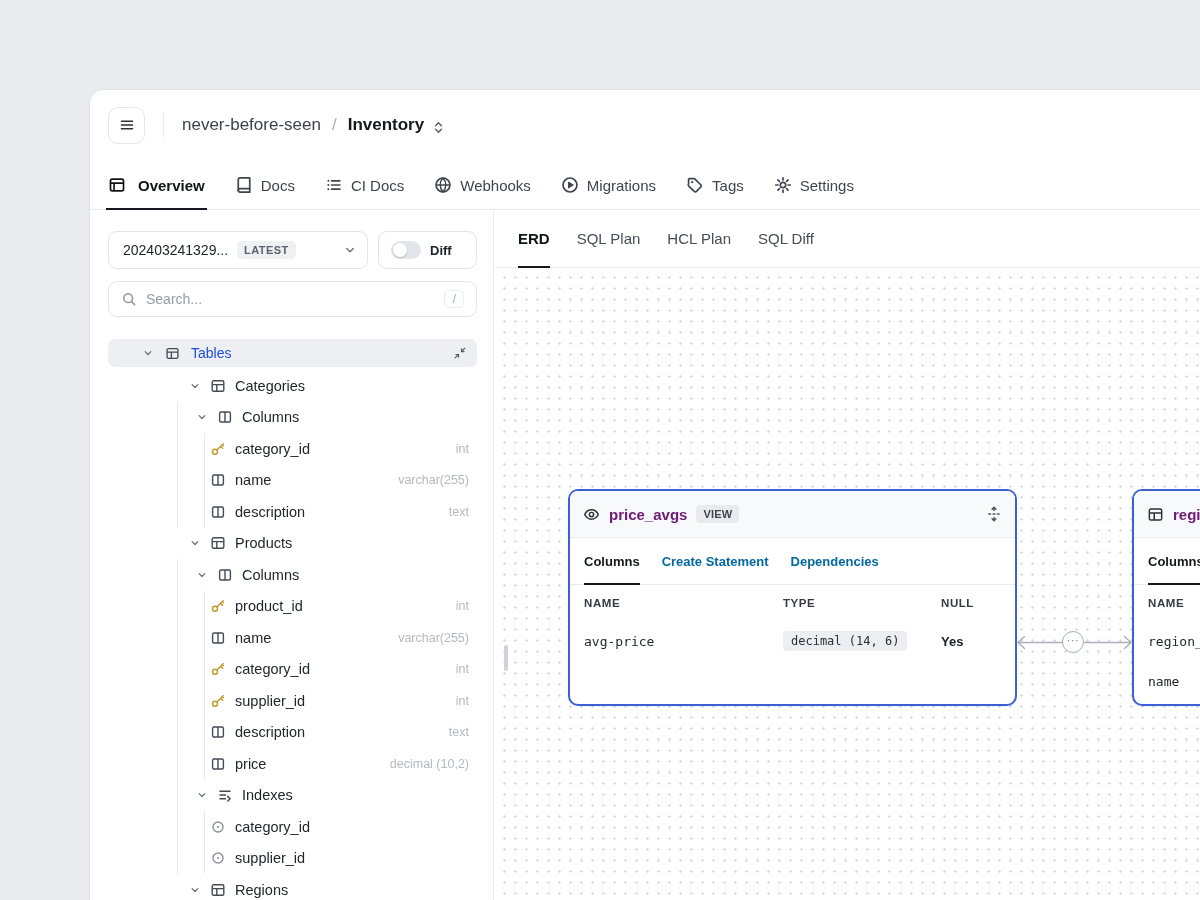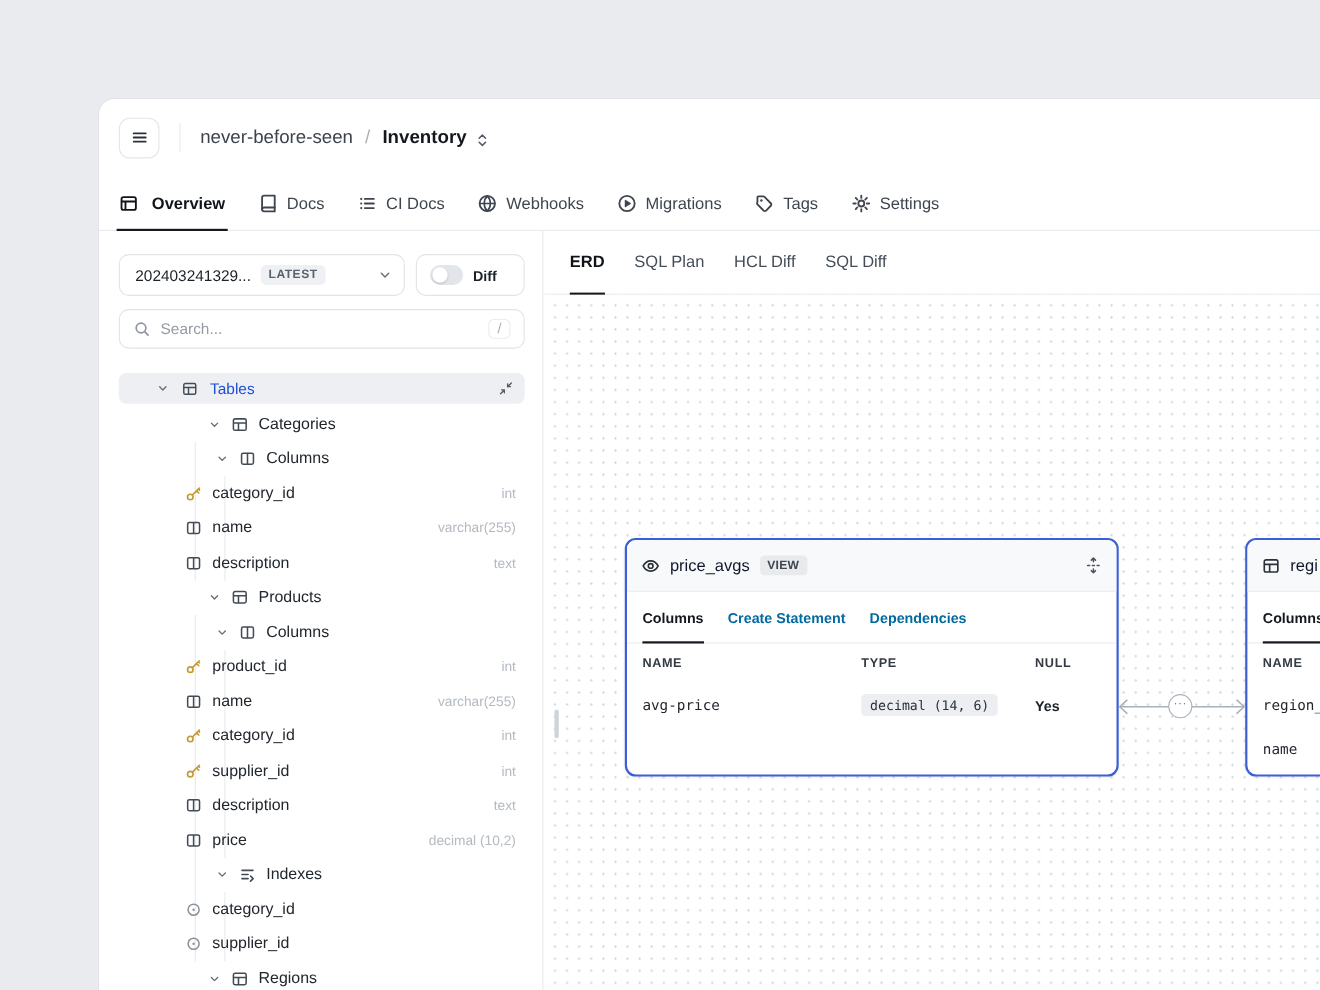--- a/index.html
+++ b/index.html
@@ -54,41 +54,41 @@
 
   .tree-rows{position:absolute;top:160px;left:0;right:0;bottom:0;overflow:hidden;}
   .guide{position:absolute;width:1px;background:#e6e9ed;}
   .trow{position:relative;display:flex;align-items:center;height:31.5px;padding-right:24px;cursor:pointer;}
   .trow .chev{color:#646c76;margin-right:9px;display:flex;}
   .trow .ticon{color:#434b55;margin-right:9px;display:flex;}
   .trow .ticon.key{color:#c49a33;}
   .trow .ticon.ring{color:#8a929c;}
   .trow .tlabel{font-size:14.5px;color:#22272e;white-space:nowrap;}
   .trow .ttype{margin-left:auto;font-size:12.5px;color:#b4bac2;white-space:nowrap;}
-  .d1{padding-left:99px;} .d2{padding-left:106px;} .d3{padding-left:78px;}
+  .d1{padding-left:99px;} .d2{padding-left:106px;} .d3{padding-left:120px;}
 
   
   .main{position:absolute;top:120px;left:405px;right:0;height:690px;background:#fff;}
   .erd-tabs{position:absolute;top:0;left:0;right:0;height:58px;display:flex;align-items:center;gap:27px;
             padding-left:23px;border-bottom:1px solid #e8eaed;}
   .etab{font-size:15px;color:#454d57;height:100%;display:flex;align-items:center;position:relative;cursor:pointer;}
   .etab.active{color:#101419;font-weight:700;}
   .etab.active::after{content:"";position:absolute;left:0;right:0;bottom:-1px;height:2px;background:#15191f;}
 
   .canvas{position:absolute;top:58px;left:0;right:0;bottom:0;overflow:hidden;background-color:#fff;
           background-image:radial-gradient(circle,#d8dce1 1px,transparent 1.25px);background-size:11px 11px;background-position:4px 4px;}
   .scroll-nub{position:absolute;left:9px;top:377px;width:4px;height:26px;border-radius:2px;background:#cfd4da;}
 
   .node{position:absolute;background:#fff;border:2px solid #3c5ed6;border-radius:10px;overflow:hidden;
         box-shadow:0 1px 3px rgba(20,30,60,.06);}
   .node-main{left:73px;top:221px;width:449px;height:217px;}
   .node-partial{left:637px;top:221px;width:250px;height:217px;}
   .node-head{height:47px;background:#f8f9fb;border-bottom:1px solid #e9ebef;display:flex;align-items:center;gap:9px;padding:0 13px;}
   .node-head .nh-icon{color:#2a3138;display:flex;}
-  .node-title{font-size:15px;font-weight:400;color:#0f172a;white-space:nowrap;}
+  .node-title{font-size:15px;font-weight:700;color:#701a75;white-space:nowrap;}
   .view-badge{background:#e8eaee;color:#3e4650;font-size:11px;font-weight:700;padding:3px 7px;border-radius:4px;letter-spacing:.02em;}
   .node-drag{margin-left:auto;background:none;border:none;color:#4a525c;display:flex;cursor:grab;}
   .node-tabs{height:47px;display:flex;align-items:center;gap:22px;padding:0 14px;border-bottom:1px solid #e9ebef;}
   .ntab{font-size:13px;color:#0369a1;height:100%;display:flex;align-items:center;position:relative;cursor:pointer;white-space:nowrap;font-weight:bold;}
   .ntab.active{color:#14181d;font-weight:700;}
   .ntab.active::after{content:"";position:absolute;left:0;right:0;bottom:-1px;height:2px;background:#15191f;}
   .cols-head{display:flex;align-items:center;height:36px;font-size:11.5px;font-weight:700;letter-spacing:.05em;color:#343b44;}
   .cols-row{display:flex;align-items:center;height:40px;}
   .c-name{width:213px;padding-left:14px;}
   .c-type{width:158px;}
@@ -486,21 +486,21 @@
             </span>
           <span class="tlabel">Regions</span>
         </div>
       </div>
     </aside>
 
     <main class="main">
       <nav class="erd-tabs">
         <div class="etab active">ERD</div>
         <div class="etab">SQL Plan</div>
-        <div class="etab">HCL Diff</div>
+        <div class="etab">HCL Plan</div>
         <div class="etab">SQL Diff</div>
       </nav>
 
       <div class="canvas">
         <div class="scroll-nub"></div>
 
         <svg class="edge-svg" width="119" height="29" viewBox="0 0 119 29">
           <path d="M3 14.5H116" stroke="currentColor" stroke-width="1.4" fill="none"></path>
           <path d="M9.5 8.5L3 14.5l6.5 6" stroke="currentColor" stroke-width="1.4" fill="none" stroke-linecap="round" stroke-linejoin="round"></path>
           <path d="M109.5 8.5l6.5 6-6.5 6" stroke="currentColor" stroke-width="1.4" fill="none" stroke-linecap="round" stroke-linejoin="round"></path>

